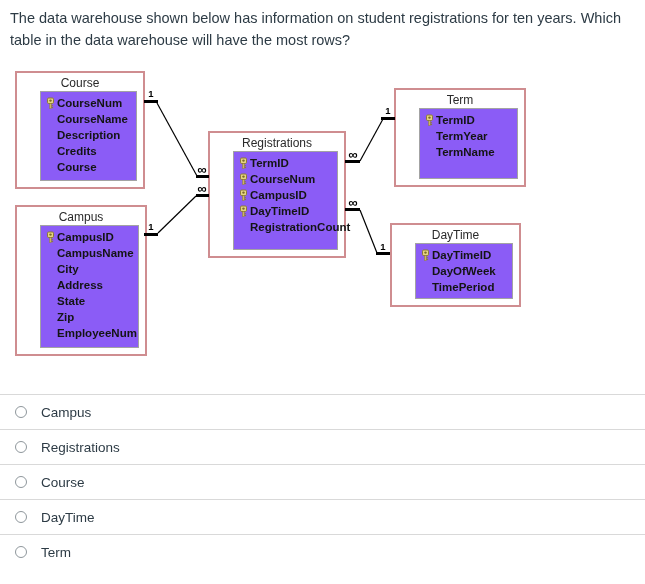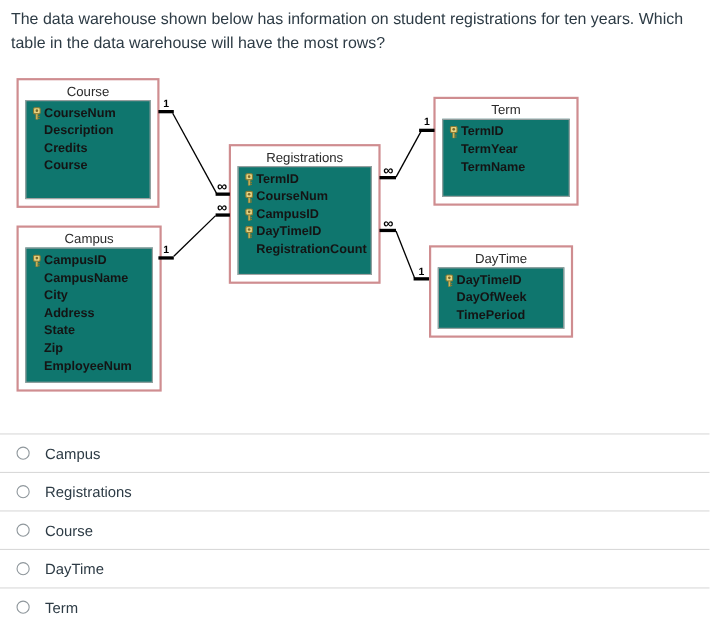--- a/index.html
+++ b/index.html
@@ -15,22 +15,22 @@
   
   .etable{
     position:absolute;background:#fff;border:2px solid #cf8d90;
     box-sizing:border-box;color:#1c1c1c;
   }
   .etable .ttl{
     text-align:center;font-size:12px;color:#2a2a2a;
     padding:3px 0 2px;height:17px;box-sizing:border-box;
   }
   .fieldbox{
-    border:1px solid #a3a3a3;margin:1px 6px 6px 6px;
-    padding:3px 3px 0 3px;box-sizing:border-box;background:#0f766e;
+    border:1px solid #a3a3a3;margin:1px 6px 6px 23px;
+    padding:3px 3px 0 3px;box-sizing:border-box;background:#8b5cf6;
   }
   .fld{display:flex;align-items:center;height:16px;}
   .kcell{width:13px;min-width:13px;display:flex;justify-content:center;align-items:center;}
   .fname{font-size:11.5px;font-weight:600;color:#141414;white-space:nowrap;}
   .t-course  {left:15px; top:71px;  width:130px;}
   .t-course  .fieldbox{height:90px;}
   .t-campus  {left:15px; top:205px; width:132px;}
   .t-campus  .fieldbox{height:123px;}
   .t-reg     {left:208px;top:131px; width:138px;}
   .t-reg     .fieldbox{height:99px;}
@@ -69,20 +69,24 @@
           <svg width="9" height="12" viewBox="0 0 9 12">
             <rect x="1.5" y="1" width="6" height="5.5" rx="1.2" fill="#e6d483" stroke="#8a7a33"></rect>
             <circle cx="4.5" cy="3.6" r="1.2" fill="#7a6a2a"></circle>
             <rect x="3.6" y="6.5" width="1.8" height="5" fill="#cdb75e" stroke="#8a7a33" stroke-width="0.5"></rect>
             <rect x="5.4" y="8.3" width="1.7" height="1" fill="#8a7a33"></rect>
             <rect x="5.4" y="10.1" width="1.7" height="1" fill="#8a7a33"></rect>
           </svg>
         </span>
       <span class="fname">CourseNum</span>
     </div>
+    <div class="fld">
+        <span class="kcell"></span>
+        <span class="fname">CourseName</span>
+      </div>
     <div class="fld">
         <span class="kcell"></span>
         <span class="fname">Description</span>
       </div>
     <div class="fld">
         <span class="kcell"></span>
         <span class="fname">Credits</span>
       </div>
     <div class="fld">
         <span class="kcell"></span>

